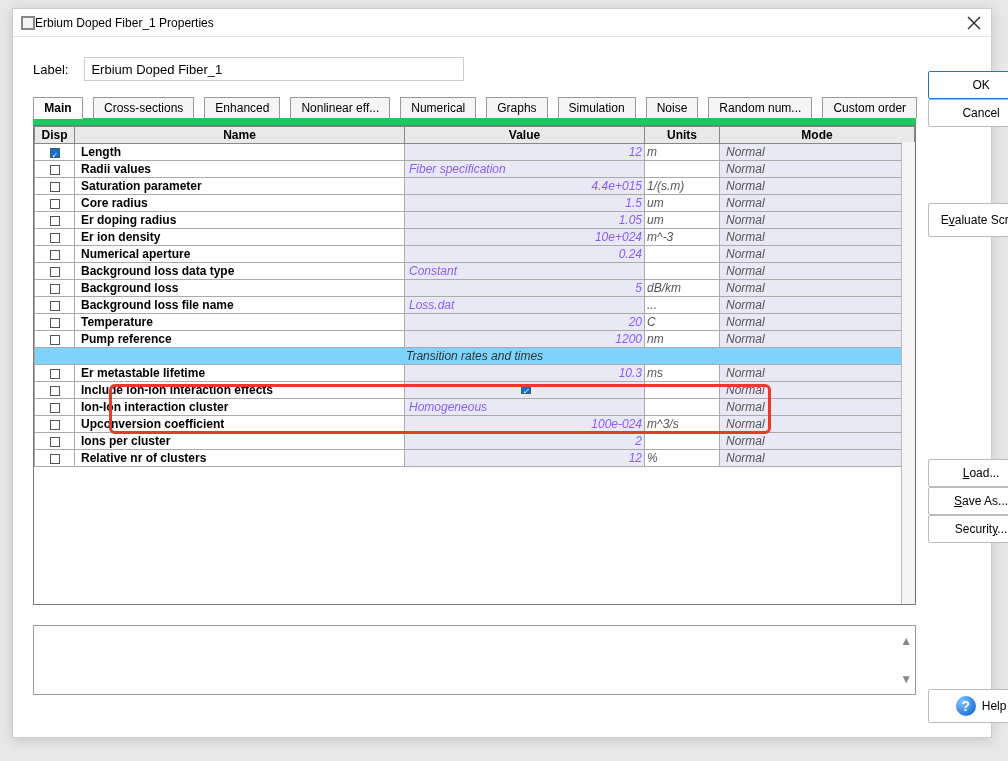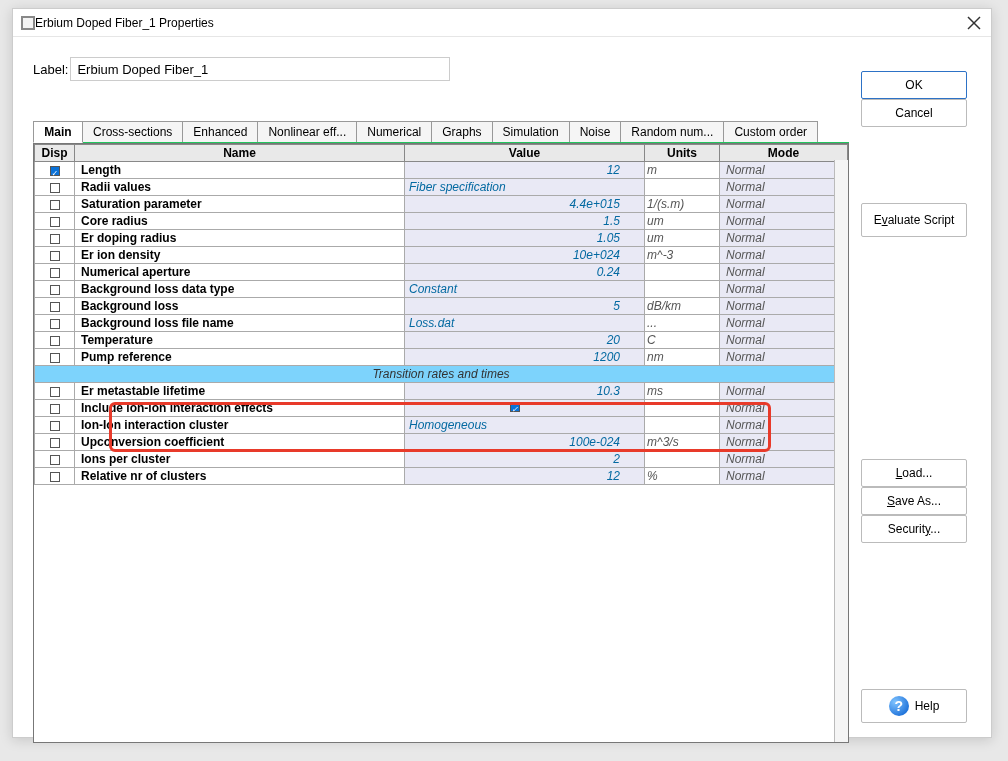--- a/index.html
+++ b/index.html
@@ -60,37 +60,37 @@
   .left-panel {
     flex: 1;
     padding: 20px 12px 12px 20px;
     display: flex;
     flex-direction: column;
   }
 
   .label-row {
     display: flex;
     align-items: center;
-    gap: 2px;
-    margin-bottom: 40px;
+    gap: 16px;
+    margin-bottom: 16px;
   }
   .label-caption { font-size: 13px; }
   .label-input {
     width: 380px;
     height: 24px;
     border: 1px solid #ccc;
     padding: 2px 6px;
     font-size: 13px;
     background: #fff;
   }
 
   .tabstrip {
     display: flex;
-    border-bottom: 1px solid #22c55e;
-    gap: 0;
+    border-bottom: 7px solid #22c55e;
+    gap: 11px;
   }
   .tab {
     padding: 3px 10px;
     border: 1px solid #999;
     border-bottom: none;
     background: #f5f5f5;
     font-size: 12px;
     margin-right: -1px;
     cursor: default;
     white-space: nowrap;
@@ -102,21 +102,21 @@
     font-weight: bold;
     position: relative;
     z-index: 1;
     border-bottom: 1px solid #fff;
     margin-bottom: -1px;
   }
 
   .table-wrap {
     border: 1px solid #777;
     flex: 0 0 auto;
-    height: 600px;
+    height: 480px;
     overflow: hidden;
     position: relative;
     background: #fff;
   }
   table {
     width: 100%;
     border-collapse: collapse;
     table-layout: fixed;
   }
   th {
@@ -158,21 +158,21 @@
   .disp-cell .chk.checked::after {
     content: "✓";
     color: #fff;
     font-size: 8px;
     position: absolute;
     left: 1px;
     top: -1px;
   }
 
   .name-cell  { font-weight: bold; background: #fff; padding-left:6px; }
-  .value-cell { text-align: right; background: #e9e9f5; color: #0369a1; font-style: italic; padding-right:24px;}
+  .value-cell { text-align: right; background: #e9e9f5; color: #8b5cf6; font-style: italic; padding-right:2px;}
   .value-cell.leftval { text-align: left; }
   .value-cell.chkval { text-align: center; }
   .units-cell { background: #fff; color: #555; font-style: italic; padding-left:2px;}
   .mode-cell  { background: #e9e9f5; color: #555; font-style: italic; padding-left:6px;}
 
   tr.section-row td {
     background: #7dd3fc;
     text-align: center;
     font-weight: normal;
     font-style: italic;

